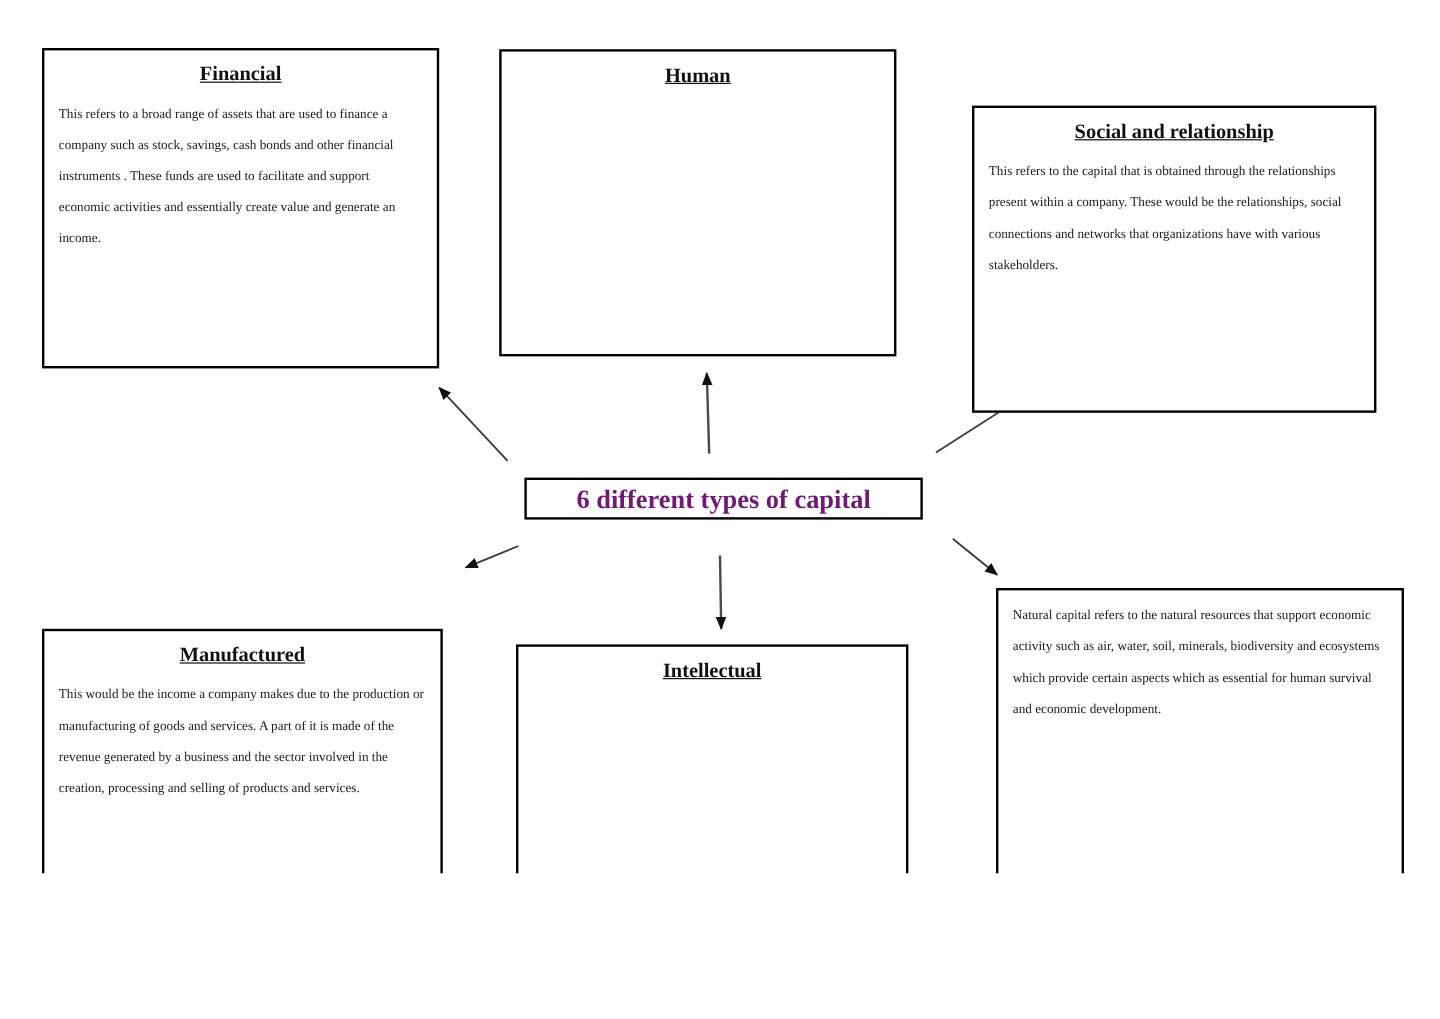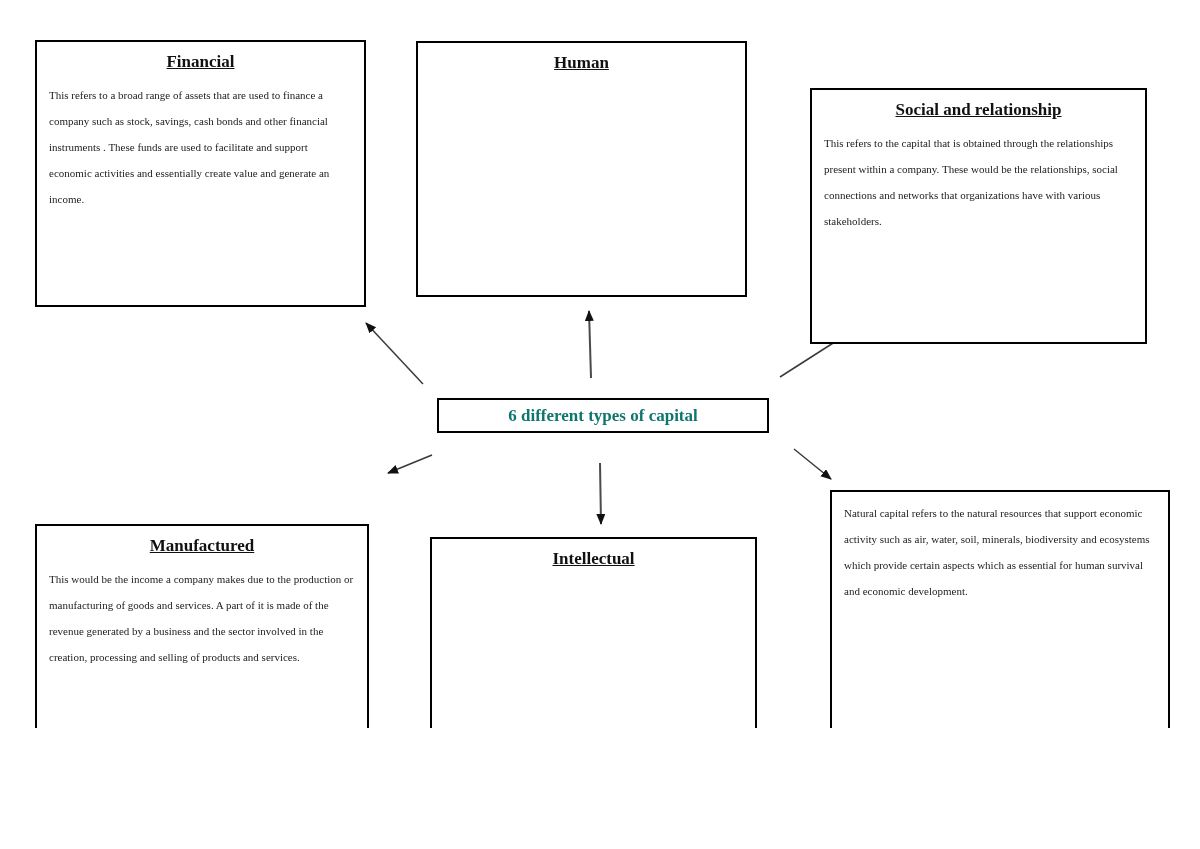--- a/index.html
+++ b/index.html
@@ -51,22 +51,22 @@
     top: 398px;
     width: 332px;
     height: 35px;
     background: #ffffff;
     border: 2px solid #000000;
     box-sizing: border-box;
     display: flex;
     align-items: center;
     justify-content: center;
     font-weight: bold;
-    font-size: 17px;
-    color: #0f766e;
+    font-size: 22px;
+    color: #701a75;
   }
   #arrow-layer {
     position: absolute;
     left: 0;
     top: 0;
     width: 1200px;
     height: 849px;
     pointer-events: none;
   }
 </style>

